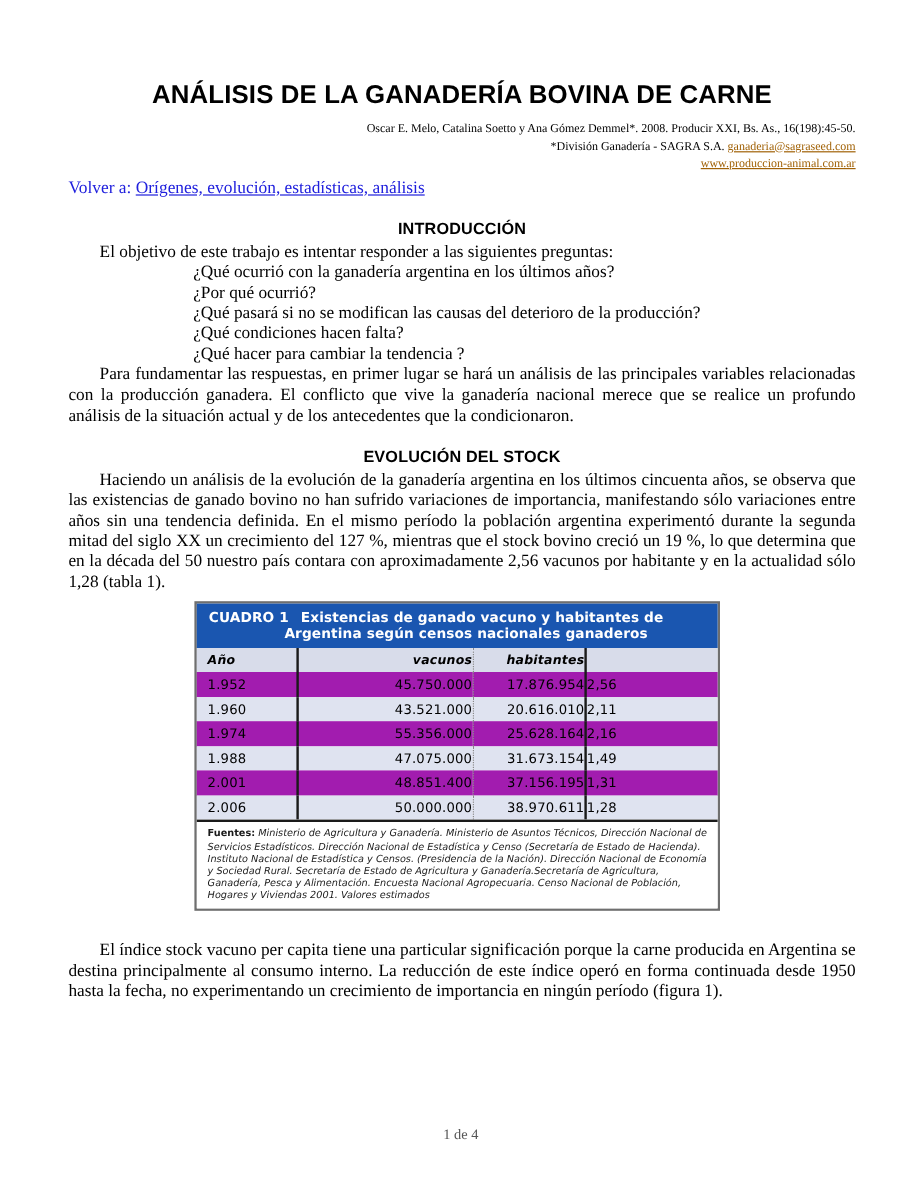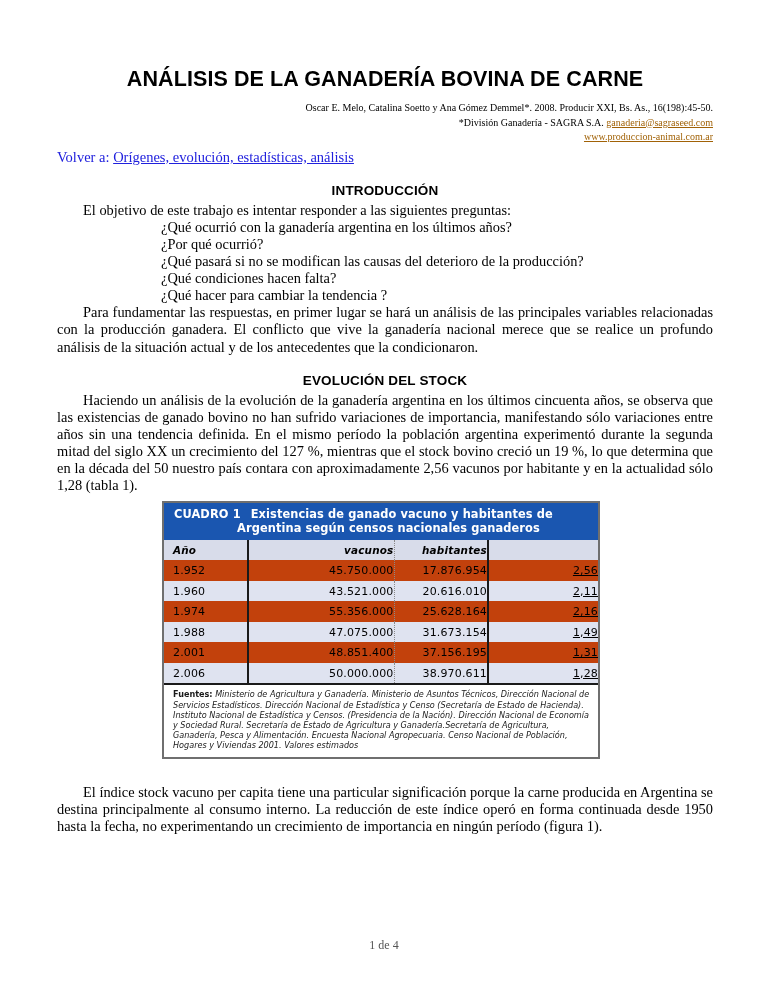--- a/index.html
+++ b/index.html
@@ -162,33 +162,33 @@
     background: #d8dcea;
     font-style: italic;
     font-weight: bold;
     font-size: 10.4px;
     height: 20px;
     vertical-align: middle;
     letter-spacing: 0.2px;
   }
   .c-year { text-align: left; padding-left: 9px !important; }
   .c-num  { text-align: right; }
-  .c-rel  { text-align: right; text-decoration: underline; }
+  .c-rel  { text-align: left; }
   .sep-solid { border-left: 2px solid #1a1a1a; }
   .sep-dot   { border-left: 1px dotted #8a8a8a; }
 
   .data-row td {
     font-size: 11px;
     font-weight: normal;
     height: 20.5px;
     vertical-align: middle;
     letter-spacing: 0.15px;
   }
   .data-row.alt td { background: #dfe3f0; }
-  .data-row.plain td { background: #c2410c; }
+  .data-row.plain td { background: #a21caf; }
   .data-row td.c-year { font-size: 11px; }
 
   .fuentes {
     border-top: 2px solid #1a1a1a;
     padding: 4px 8px 6px 9px;
     font-size: 8.1px;
     line-height: 10.2px;
     font-style: italic;
     color: #1a1a1a;
     background: #ffffff;

